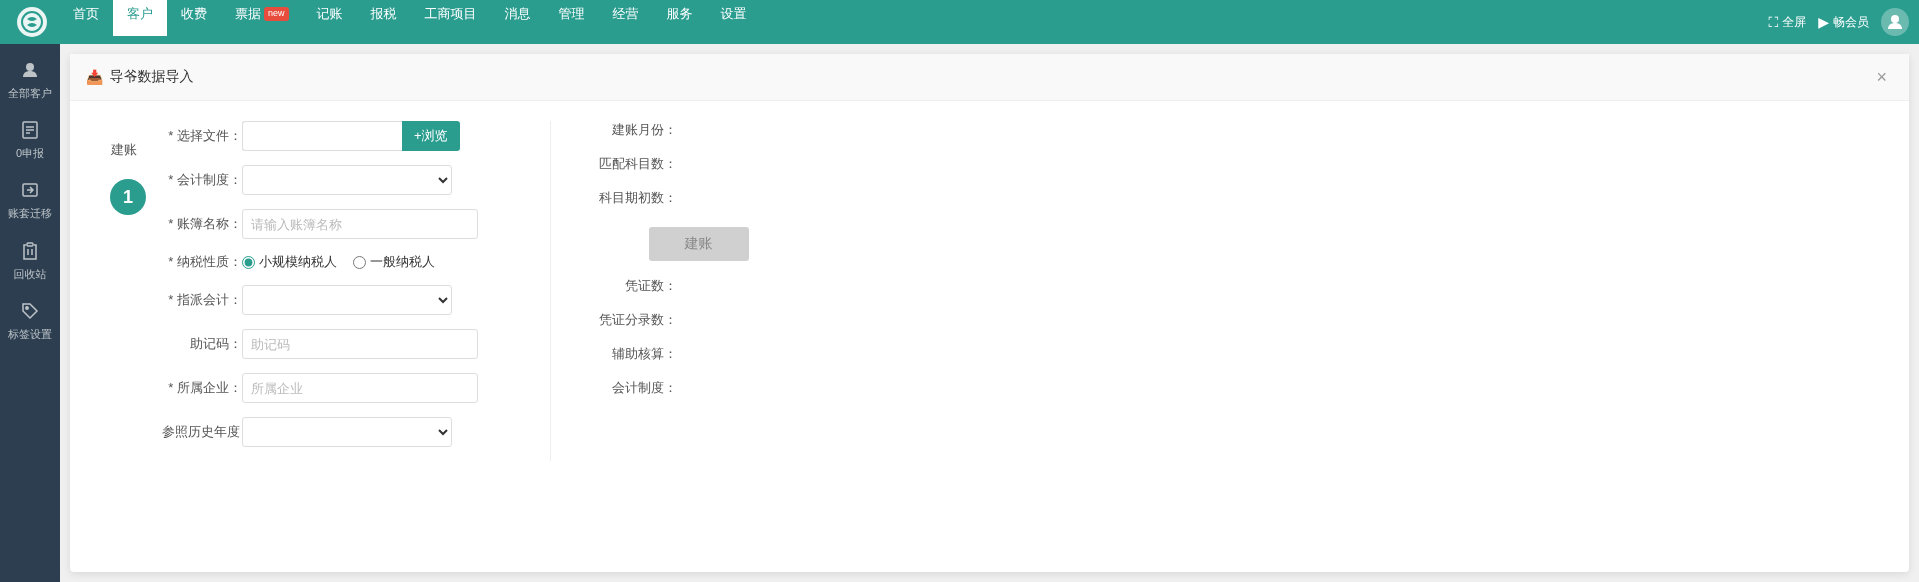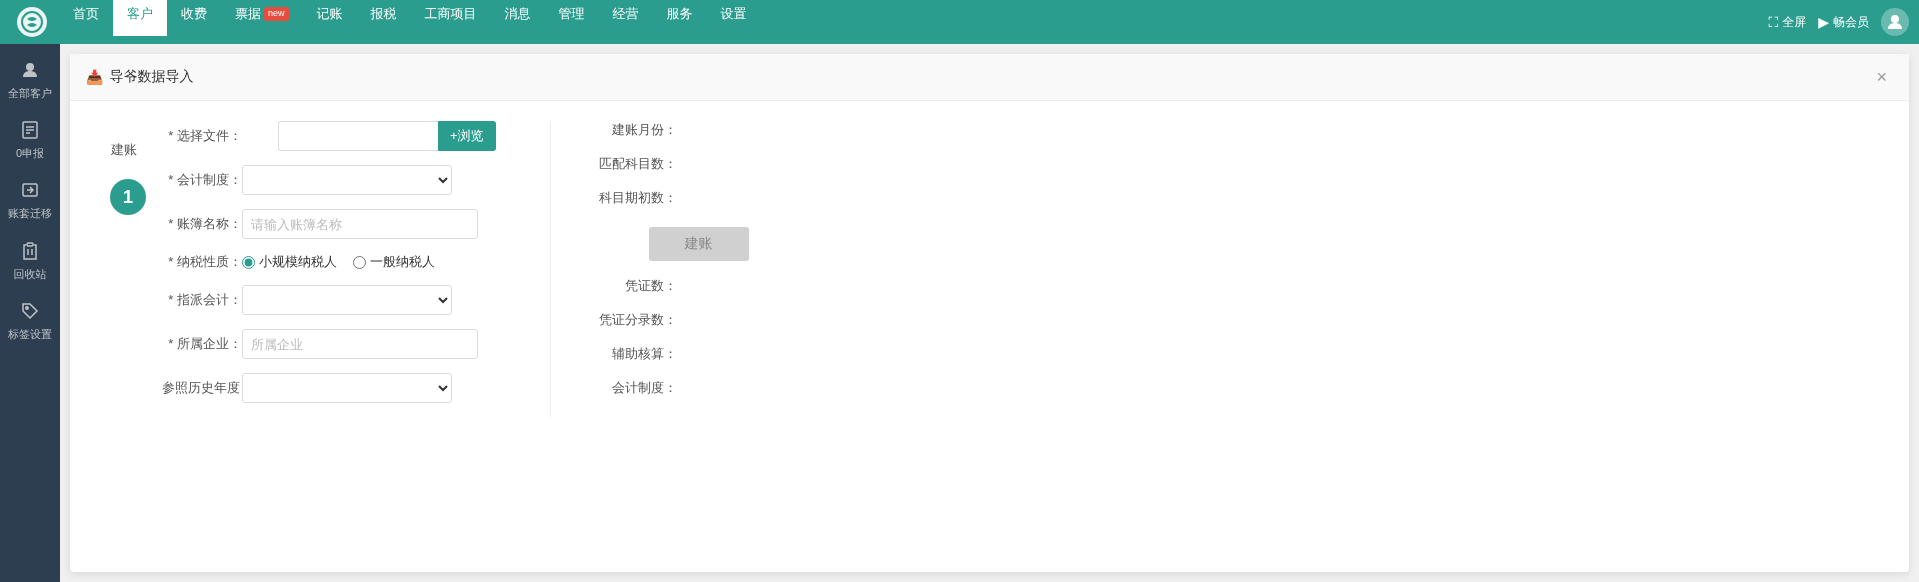--- a/index.html
+++ b/index.html
@@ -225,21 +225,20 @@
       font-size: 13px;
       color: #333;
       outline: none;
       background: #fff;
     }
     .form-control::placeholder { color: #bbb; }
     .file-input-group {
       display: flex;
       align-items: center;
       gap: 0;
-      margin-left: 36px;
     }
     .file-text-input {
       width: 160px;
       border: 1px solid #ddd;
       border-right: none;
       border-radius: 3px 0 0 3px;
       padding: 5px 8px;
       font-size: 13px;
       background: #fff;
       outline: none;
@@ -482,20 +481,24 @@
               </div>
             </div>
 
             <div class="form-row">
               <span class="form-label">* 指派会计：</span>
               <select class="form-control">
                 <option value=""></option>
               </select>
             </div>
 
+            <div class="form-row">
+              <span class="form-label">助记码：</span>
+              <input type="text" class="form-control" placeholder="助记码" style="">
+            </div>
 
             <div class="form-row">
               <span class="form-label">* 所属企业：</span>
               <input type="text" class="form-control" placeholder="所属企业" style="">
             </div>
 
             <div class="form-row">
               <span class="form-label">参照历史年度：</span>
               <select class="form-control">
                 <option value=""></option>

